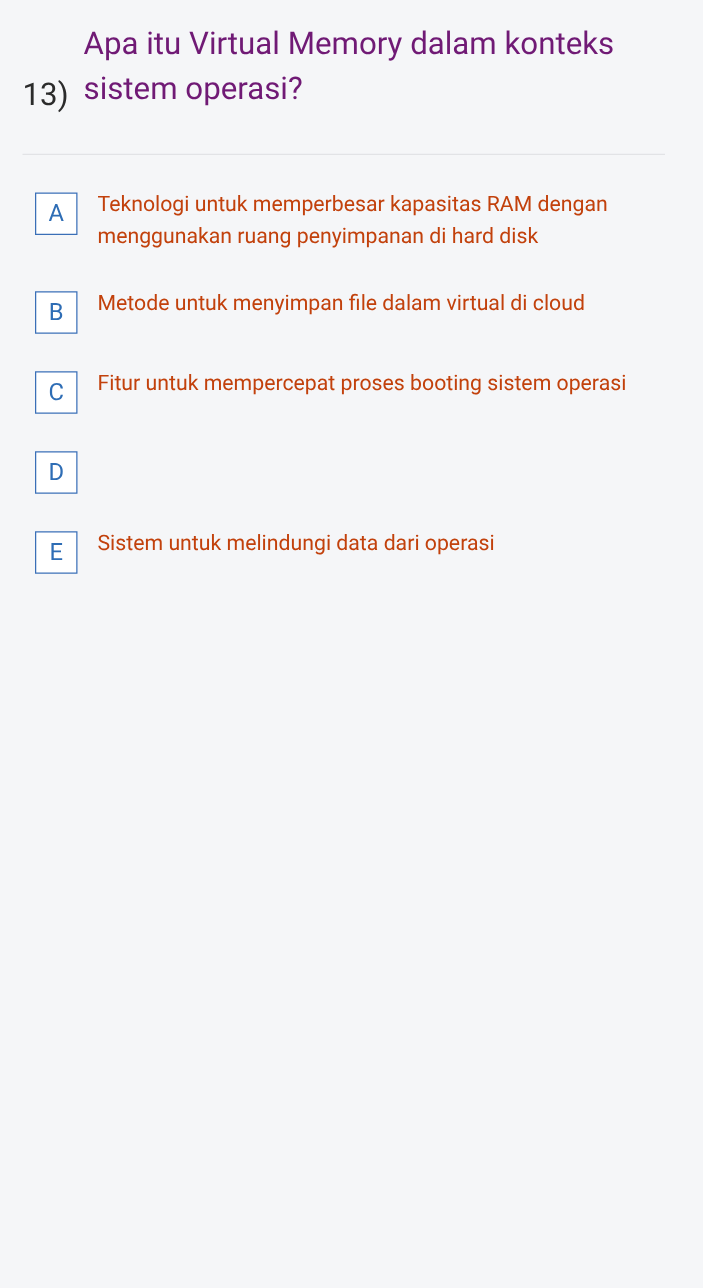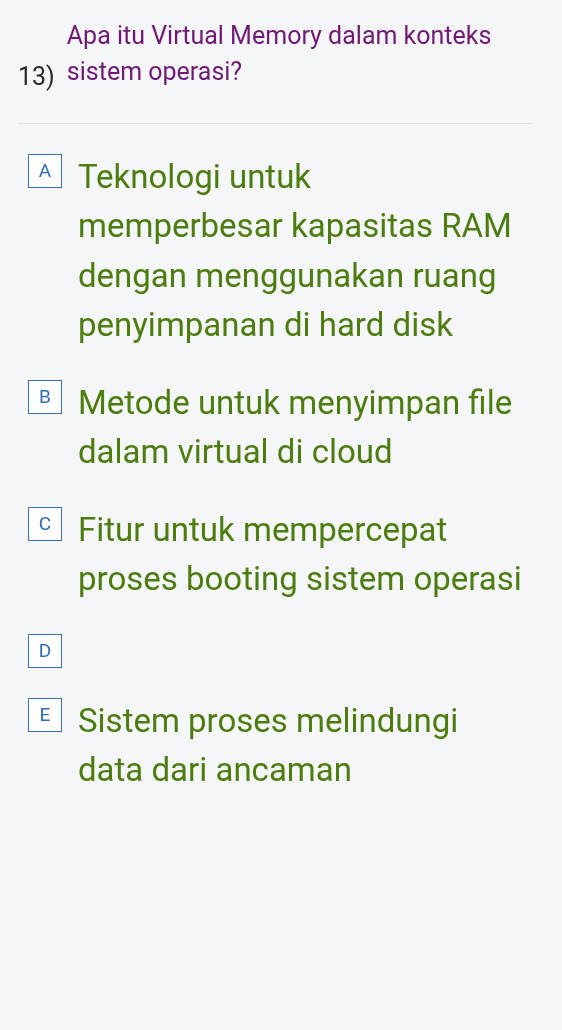--- a/index.html
+++ b/index.html
@@ -53,22 +53,22 @@
       display: flex;
       align-items: center;
       justify-content: center;
       font-size: 19px;
       color: #2e6db5;
       background: #fff;
       flex-shrink: 0;
       margin-top: 2px;
     }
     .option-text {
-      font-size: 33px;
-      color: #4d7c0f;
+      font-size: 17px;
+      color: #c2410c;
       line-height: 1.5;
       padding-right: 10px;
     }
   </style>
 </head>
 <body>
 
 <div class="question-row">
   <div class="question-number">13)</div>
   <div class="question-text">Apa itu Virtual Memory dalam konteks sistem operasi?</div>
@@ -92,16 +92,16 @@
     <div class="option-letter">C</div>
     <div class="option-text"> Fitur untuk mempercepat proses booting sistem operasi</div>
   </div>
 
   <div class="option">
     <div class="option-letter">D</div>
   </div>
 
   <div class="option">
     <div class="option-letter">E</div>
-    <div class="option-text">Sistem proses melindungi data dari ancaman</div>
+    <div class="option-text">Sistem untuk melindungi data dari operasi</div>
   </div>
 
 </div>
 
 </body></html>

